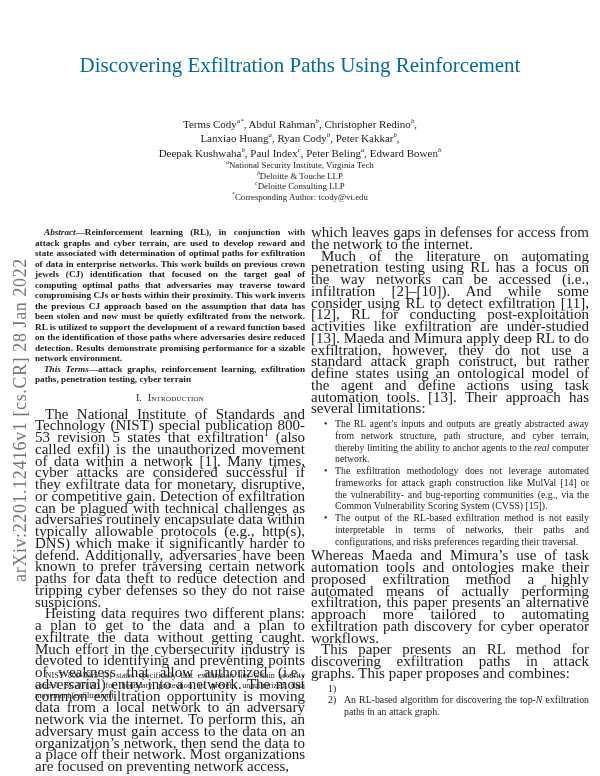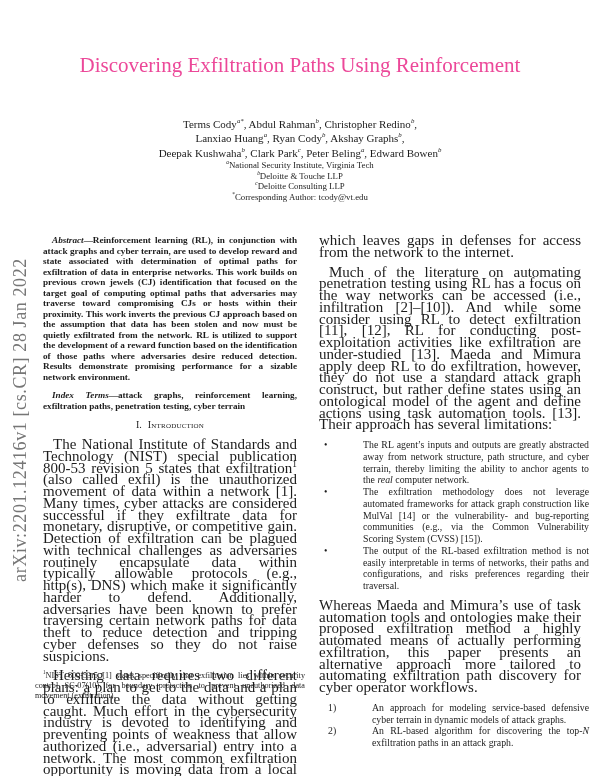--- a/index.html
+++ b/index.html
@@ -11,86 +11,86 @@
   
   .arxiv-stamp {
     position:absolute; left:-194px; top:409px; width:430px; height:22px;
     transform:rotate(-90deg);
     text-align:center; white-space:nowrap;
     font-size:18px; letter-spacing:0.6px; color:#767676;
   }
   
   .title-block {
     position:absolute; top:51px; left:50px; width:500px;
-    text-align:center; font-size:21px; line-height:28.5px; color:#ec4899;
+    text-align:center; font-size:21px; line-height:28.5px; color:#0369a1;
   }
   .authors {
     position:absolute; top:117px; left:80px; width:440px;
     text-align:center; font-size:11px; line-height:14.4px;
   }
   .affils {
     position:absolute; top:160px; left:100px; width:400px;
     text-align:center; font-size:8.8px; line-height:10.6px;
   }
   sup { font-size:0.62em; vertical-align:super; line-height:0; }
   .i  { font-style:italic; }
   .sup.i { font-style:italic; }
   
   .col { position:absolute; top:227px; }
   .col-left  { left:35px;  width:270px; }
   .col-right { left:311px; width:278px; }
-  .col p { margin:8px; text-align:justify; }
+  .col p { margin:0; text-align:justify; }
   .abs   { font-size:9.2px; line-height:10.5px; font-weight:bold; text-indent:9px; }
   .body  { font-size:15px; line-height:11.75px; }
   .indent { text-indent:10px; }
   .sect {
     margin:7px 0 5px 0; text-align:center; font-weight:normal;
     font-size:10px; line-height:12px;
   }
   .sect .snum { margin-right:6px; }
   .sc { font-variant:small-caps; letter-spacing:0.2px;text-align:center; }
   
   .blist, .nlist { margin:3px 0; }
   .li { display:flex; font-size:9.8px; line-height:11.75px; }
   .bmark { flex:none; width:11px; margin-left:13px; }
   .nmark { flex:none; width:16px; margin-left:17px; }
-  .btext { flex:1; text-align:justify;margin-left:28px; }
+  .btext { flex:1; text-align:justify; }
   
   .footnote {
     position:absolute; left:35px; top:671px; width:270px;
     font-size:8.2px; line-height:10.2px; text-align:justify; text-indent:8px;
   }
 </style>
 </head>
 <body>
 
 <div class="page">
 
   <div class="arxiv-stamp">arXiv:2201.12416v1  [cs.CR]  28 Jan 2022</div>
 
   <div class="title-block">
     <div>Discovering Exfiltration Paths Using Reinforcement</div>
   </div>
 
   <div class="authors">
     <div><span>Terms Cody</span><sup class="sup i">a*</sup><span>, Abdul Rahman</span><sup class="sup i">b</sup><span>, Christopher Redino</span><sup class="sup i">b</sup><span>,</span></div>
-    <div><span>Lanxiao Huang</span><sup class="sup i">a</sup><span>, Ryan Cody</span><sup class="sup i">b</sup><span>, Akshay Graphs</span><sup class="sup i">b</sup><span>,</span></div>
-    <div><span>Deepak Kushwaha</span><sup class="sup i">b</sup><span>, Clark Park</span><sup class="sup i">c</sup><span>, Peter Beling</span><sup class="sup i">a</sup><span>, Edward Bowen</span><sup class="sup i">b</sup></div>
+    <div><span>Lanxiao Huang</span><sup class="sup i">a</sup><span>, Ryan Cody</span><sup class="sup i">b</sup><span>, Peter Kakkar</span><sup class="sup i">b</sup><span>,</span></div>
+    <div><span>Deepak Kushwaha</span><sup class="sup i">b</sup><span>, Paul Index</span><sup class="sup i">c</sup><span>, Peter Beling</span><sup class="sup i">a</sup><span>, Edward Bowen</span><sup class="sup i">b</sup></div>
   </div>
 
   <div class="affils">
     <div><sup class="sup i">a</sup><span>National Security Institute, Virginia Tech</span></div>
     <div><sup class="sup i">b</sup><span>Deloitte &amp; Touche LLP</span></div>
     <div><sup class="sup i">c</sup><span>Deloitte Consulting LLP</span></div>
     <div><sup class="sup">*</sup><span>Corresponding Author: tcody@vt.edu</span></div>
   </div>
 
   <div class="col col-left">
     <p class="abs"><span class="i">Abstract</span><span>—Reinforcement learning (RL), in conjunction with attack graphs and cyber terrain, are used to develop reward and state associated with determination of optimal paths for exfiltration of data in enterprise networks. This work builds on previous crown jewels (CJ) identification that focused on the target goal of computing optimal paths that adversaries may traverse toward compromising CJs or hosts within their proximity. This work inverts the previous CJ approach based on the assumption that data has been stolen and now must be quietly exfiltrated from the network. RL is utilized to support the development of a reward function based on the identification of those paths where adversaries desire reduced detection. Results demonstrate promising performance for a sizable network environment.</span></p>
-    <p class="abs"><span class="i">Index Terms</span><span>—attack graphs, reinforcement learning, exfiltration paths, penetration testing, cyber terrain</span></p>
+    <p class="abs"><span class="i">This Terms</span><span>—attack graphs, reinforcement learning, exfiltration paths, penetration testing, cyber terrain</span></p>
     <h2 class="sect">
       <span class="snum">I.</span><span class="sc">Introduction</span>
     </h2>
     <p class="body indent"><span>The National Institute of Standards and Technology (NIST) special publication 800-53 revision 5 states that exfiltration</span><sup class="sup">1</sup><span> (also called exfil) is the unauthorized movement of data within a network [1]. Many times, cyber attacks are considered successful if they exfiltrate data for monetary, disruptive, or competitive gain. Detection of exfiltration can be plagued with technical challenges as adversaries routinely encapsulate data within typically allowable protocols (e.g., http(s), DNS) which make it significantly harder to defend. Additionally, adversaries have been known to prefer traversing certain network paths for data theft to reduce detection and tripping cyber defenses so they do not raise suspicions.</span></p>
     <p class="body indent"><span>Heisting data requires two different plans: a plan to get to the data and a plan to exfiltrate the data without getting caught. Much effort in the cybersecurity industry is devoted to identifying and preventing points of weakness that allow authorized (i.e., adversarial) entry into a network. The most common exfiltration opportunity is moving data from a local network to an adversary network via the internet. To perform this, an adversary must gain access to the data on an organization’s network, then send the data to a place off their network. Most organizations are focused on preventing network access,</span></p>
   </div>
 
   <div class="footnote"><sup class="sup">1</sup><span>NIST 800-53r5 [1] states specifically that exfiltration lies within security control SC-07(10) for boundary protection to prevent unauthorized data movement (exfiltration).</span></div>
 
   <div class="col col-right">
@@ -106,25 +106,25 @@
         <span class="bmark">•</span>
         <div class="btext"><span>The exfiltration methodology does not leverage automated frameworks for attack graph construction like MulVal [14] or the vulnerability- and bug-reporting communities (e.g., via the Common Vulnerability Scoring System (CVSS) [15]).</span></div>
       </div>
       <div class="li">
         <span class="bmark">•</span>
         <div class="btext"><span>The output of the RL-based exfiltration method is not easily interpretable in terms of networks, their paths and configurations, and risks preferences regarding their traversal.</span></div>
       </div>
     </div>
 
     <p class="body"><span>Whereas Maeda and Mimura’s use of task automation tools and ontologies make their proposed exfiltration method a highly automated means of actually performing exfiltration, this paper presents an alternative approach more tailored to automating exfiltration path discovery for cyber operator workflows.</span></p>
+    <p class="body indent"><span>This paper presents an RL method for discovering exfiltration paths in attack graphs. This paper proposes and combines:</span></p>
 
     <div class="nlist">
       <div class="li">
         <span class="nmark">1)</span>
-        <div class="btext"><span>An approach for modeling service-based defensive cyber terrain in dynamic models of attack graphs.</span></div>
       </div>
       <div class="li">
         <span class="nmark">2)</span>
         <div class="btext"><span>An RL-based algorithm for discovering the top-</span><span class="i">N</span><span> exfiltration paths in an attack graph.</span></div>
       </div>
     </div>
 
   </div>
 
 </div>

